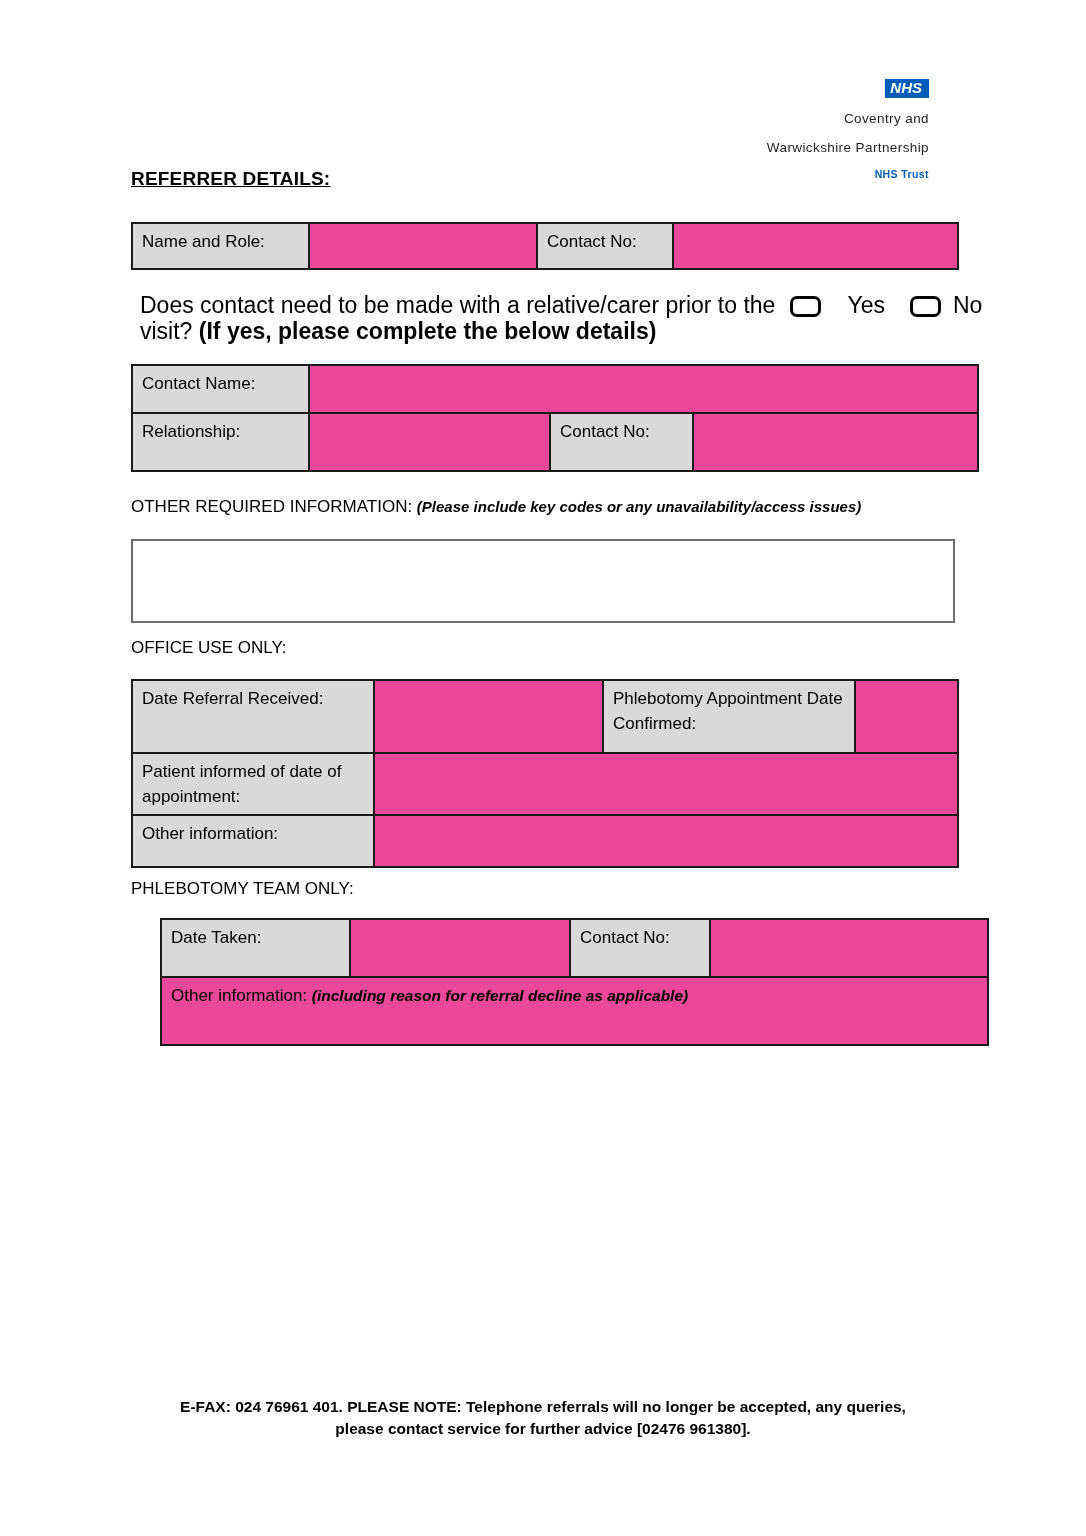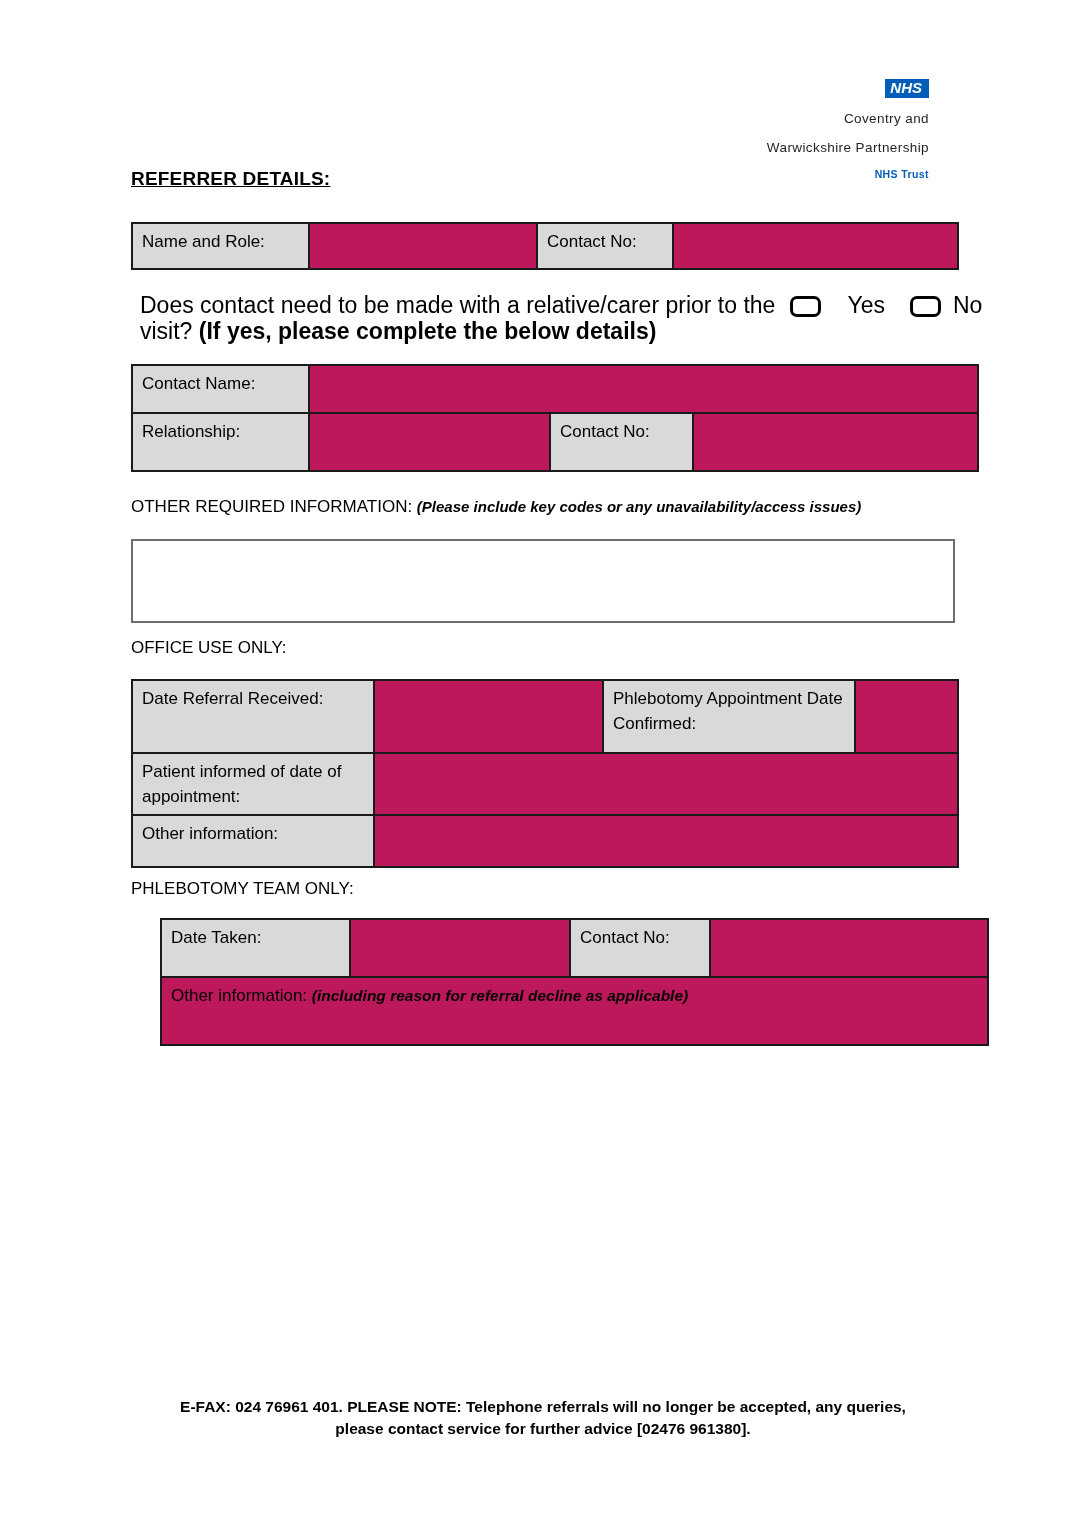--- a/index.html
+++ b/index.html
@@ -62,21 +62,21 @@
   
   table.tbl { position: absolute; border-collapse: collapse; table-layout: fixed; }
   table.tbl td {
     border: 2px solid #1a1a1a;
     font-size: 17px;
     padding: 5px 9px;
     vertical-align: top;
     line-height: 25px;
   }
   td.lbl { background: #d9d9d9; }
-  td.inp { background: #be185d; }
+  td.inp { background: #ec4899; }
 
   .t-referrer { left: 131px; top: 222px; width: 826px; }
   .t-referrer tr { height: 46px; }
 
   .t-contact { left: 131px; top: 364px; width: 846px; }
   .t-contact tr.r1 { height: 48px; }
   .t-contact tr.r2 { height: 58px; }
 
   .t-office { left: 131px; top: 679px; width: 826px; }
   .t-office td { border-color: #4a4a4a; }

